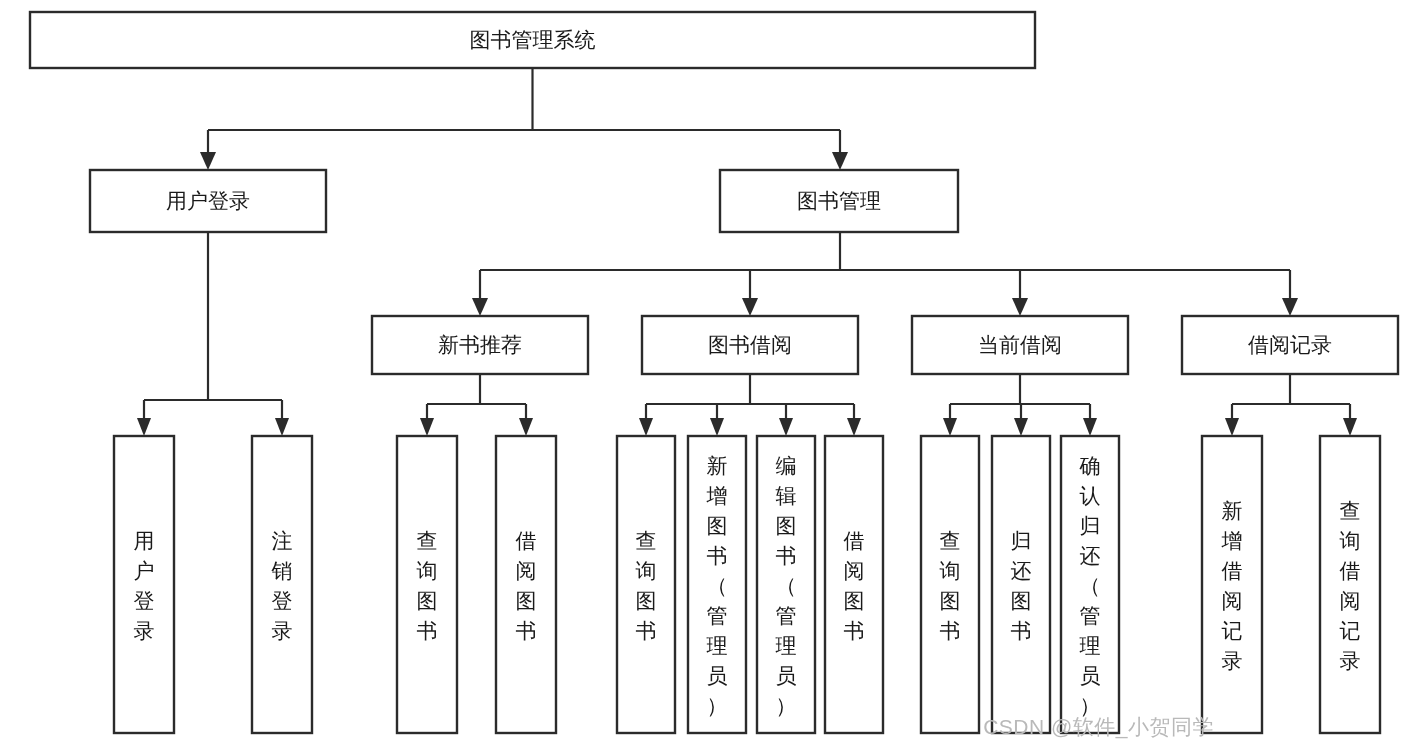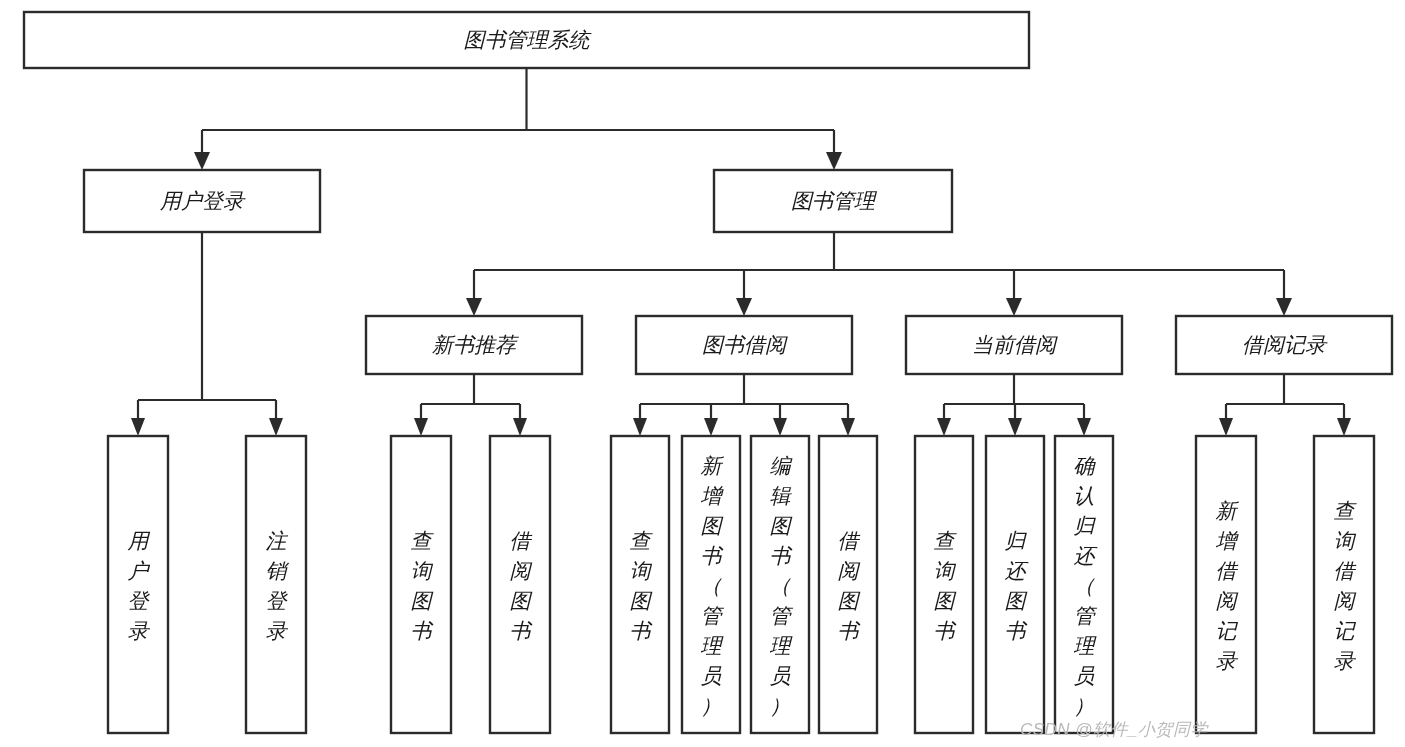--- a/index.html
+++ b/index.html
@@ -9,25 +9,24 @@
   }
   body {
     width: 1405px;
     height: 747px;
     position: relative;
     font-family: "Liberation Sans", "DejaVu Sans", sans-serif;
     overflow: hidden;
   }
   #diagram-root {
     position: absolute;
-    left: 4px;
+    left: 10px;
     top: 0;
     width: 1216px;
     height: 747px;
-    font-style: italic;
   }
   svg.diagram-canvas {
     display: block;
     width: 1405px;
     height: 747px;
   }
   .node-box {
     fill: #ffffff;
     stroke: #2b2b2b;
     stroke-width: 2.4;
@@ -52,21 +51,21 @@
     font-family: "Liberation Sans", "DejaVu Sans", sans-serif;
     font-size: 21px;
     fill: #1a1a1a;
     text-anchor: middle;
   }
   .watermark {
     position: absolute;
     right: 12px;
     bottom: 6px;
     font-family: "Liberation Sans", "DejaVu Sans", sans-serif;
-    font-size: 17px;
+    font-size: 21px;
     color: #b9b9b9;
     letter-spacing: 0.5px;
     white-space: nowrap;
     pointer-events: none;
   }
 </style>
 </head>
 <body>
 
 <div id="diagram-root">

